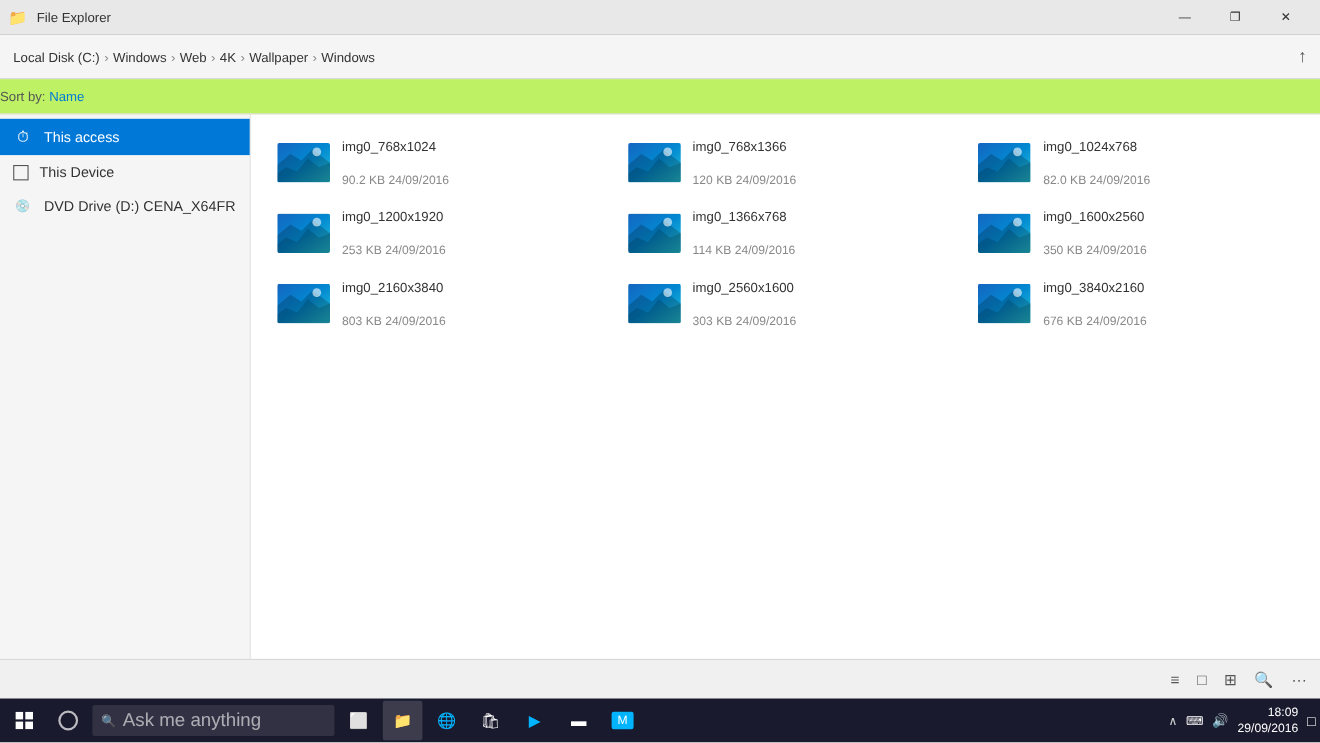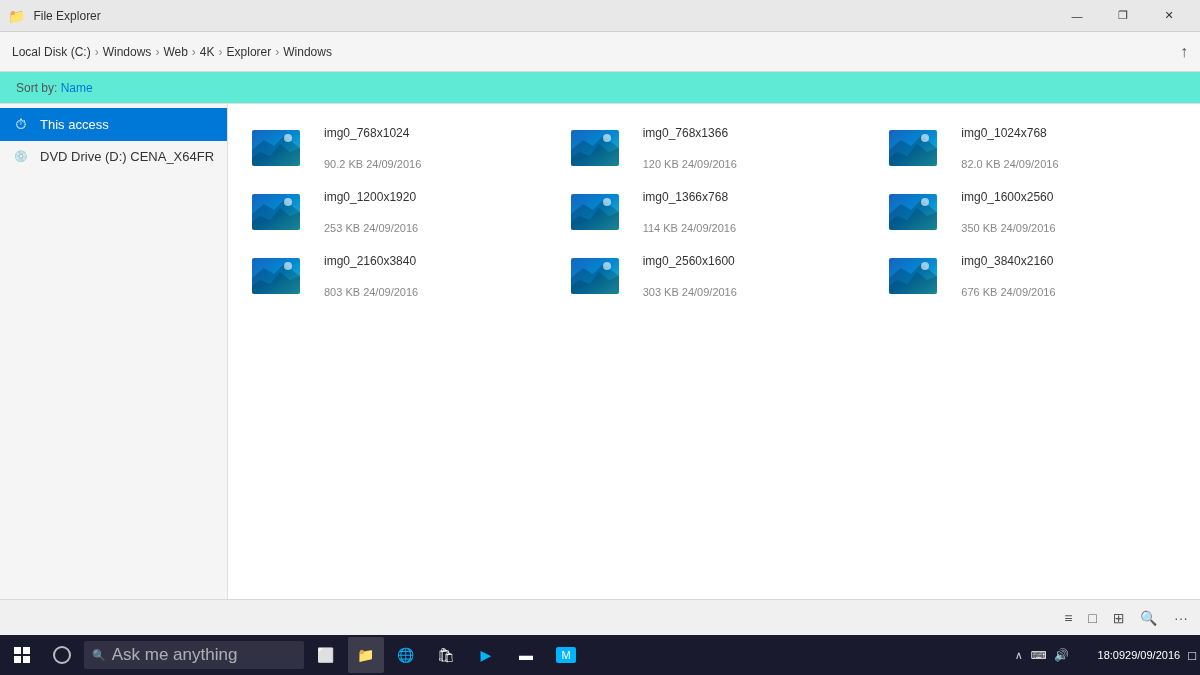--- a/index.html
+++ b/index.html
@@ -35,25 +35,25 @@
       border-bottom: 1px solid #d8d8d8;
       flex-shrink: 0;
       justify-content: space-between;
     }
     .breadcrumb { display: flex; align-items: flex-start; gap: 4px; font-size: 12px; color: #333; }
     .breadcrumb-sep { color: #888; }
     .up-btn { background: none; border: none; cursor: pointer; font-size: 16px; color: #555; }
 
     
     .sort-bar {
-      background: #5eead4;
+      background: #bef264;
       height: 32px;
       display: flex;
       align-items: center;
-      padding: 0 16px;
+      padding: 0 0;
       border-bottom: 1px solid #e0e0e0;
       flex-shrink: 0;
       font-size: 12px; color: #555;
     }
     .sort-link { color: #0078d7; text-decoration: none; cursor: pointer; }
 
     
     .main { display: flex; flex: 1; overflow: hidden; }
 
     
@@ -87,21 +87,21 @@
 
     
     .file-grid {
       display: grid;
       grid-template-columns: repeat(3, 1fr);
       gap: 8px 16px;
     }
     .file-item {
       display: flex;
       align-items: center;
-      gap: 24px;
+      gap: 11px;
       padding: 6px 8px;
       cursor: pointer;
       border-radius: 2px;
     }
     .file-thumb {
       width: 48px;
       height: 36px;
       flex-shrink: 0;
       border-radius: 2px;
       overflow: hidden;
@@ -162,21 +162,21 @@
       font-size: 12px;
     }
     .taskbar-right {
       display: flex;
       align-items: center;
       gap: 8px;
       margin-left: auto;
       color: white;
       font-size: 11px;
     }
-    .taskbar-clock { display: flex; flex-direction: row; align-items: flex-end; line-height: 1.3; font-size: 11px; margin-left: 20px; }
+    .taskbar-clock { display: flex; flex-direction: column; align-items: flex-end; line-height: 1.3; font-size: 11px; }
   </style>
 </head>
 <body>
 
 <div class="title-bar">
   <div class="title-bar-left">
     <span style="font-size:14px;">📁</span>
     <span>File Explorer</span>
   </div>
   <div class="title-bar-controls">
@@ -189,39 +189,43 @@
 <div class="address-bar">
   <div class="breadcrumb">
     <span>Local Disk (C:)</span>
     <span class="breadcrumb-sep">›</span>
     <span>Windows</span>
     <span class="breadcrumb-sep">›</span>
     <span>Web</span>
     <span class="breadcrumb-sep">›</span>
     <span>4K</span>
     <span class="breadcrumb-sep">›</span>
-    <span>Explorer</span>
+    <span>Wallpaper</span>
     <span class="breadcrumb-sep">›</span>
     <span>Windows</span>
   </div>
   <button class="up-btn">↑</button>
 </div>
 
 <div class="sort-bar">
   <span>Sort by:</span>
   &nbsp;
   <a class="sort-link">Name</a>
 </div>
 
 <div class="main">
 
   <div class="sidebar">
     <div class="sidebar-item active">
       <span class="sidebar-icon">⏱</span>
       <span>This access</span>
+    </div>
+    <div class="sidebar-item">
+      <span class="sidebar-icon" style="font-size:13px; border: 1px solid #555; width:14px; height:14px; display:inline-block; line-height:12px; text-align:center;"></span>
+      <span>This Device</span>
     </div>
     <div class="sidebar-item">
       <span class="sidebar-icon" style="font-size:11px;">💿</span>
       <span>DVD Drive (D:) CENA_X64FR</span>
     </div>
   </div>
 
   <div class="content">
     <div class="file-grid" id="file-grid">
     <div class="file-item">

